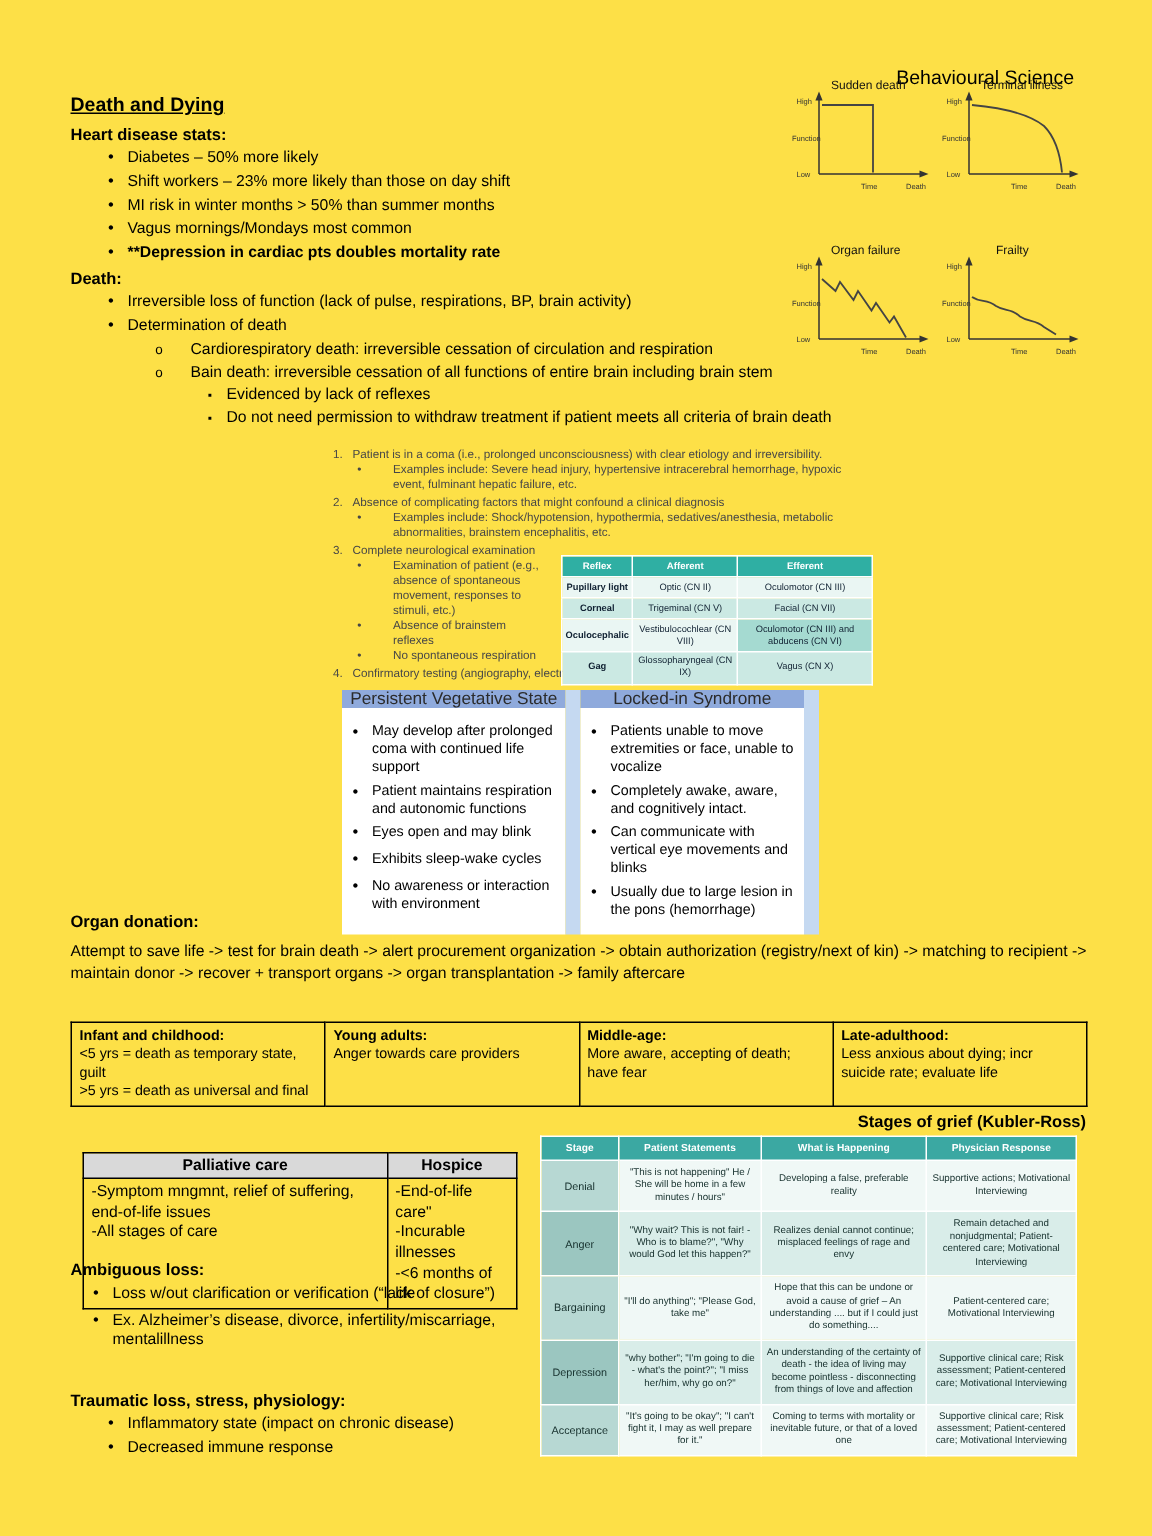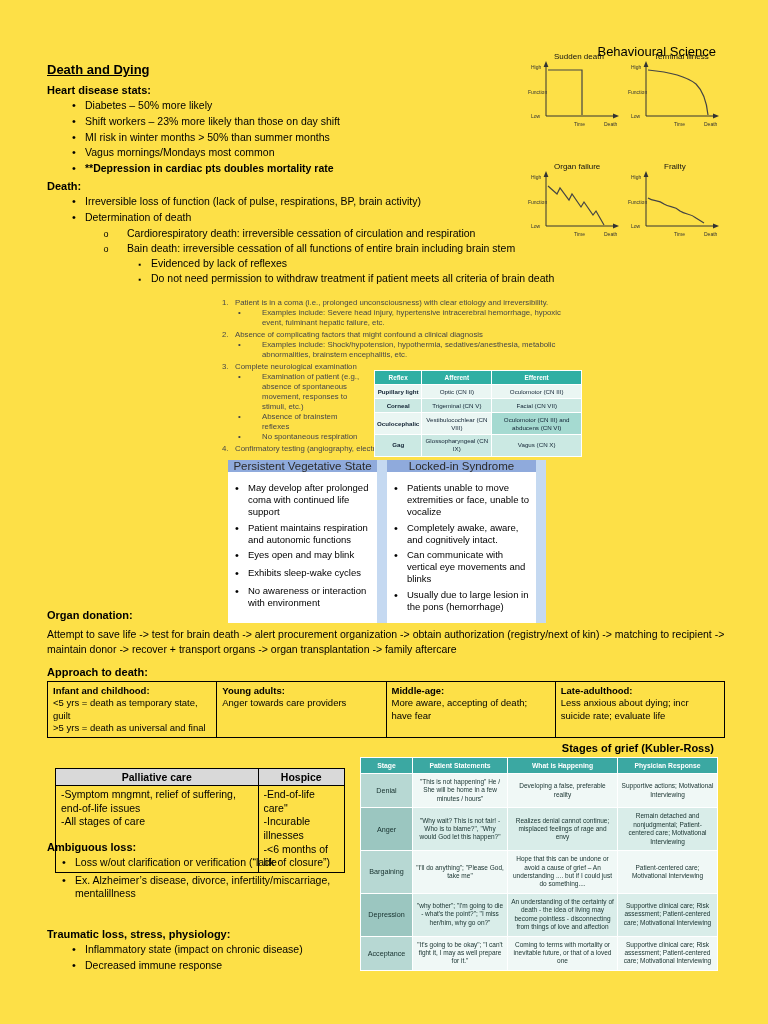--- a/index.html
+++ b/index.html
@@ -62,26 +62,26 @@
   .pvs-h{background:#8FAADC;color:#2b2b2b;font-size:11.5px;text-align:center;padding:0 2px;}
   .strip{background:#C5D9F1;}
   .pvs-body{background:#fff;padding:6px 2px 6px 4px;}
   .pvs .li{margin:4px 0;}
 
   
   .organ{position:absolute;top:608px;left:47px;width:678px;font-size:10.5px;line-height:1.45;}
 
   
   .approach{position:absolute;top:666px;left:47px;width:678px;}
-  table.ap{border-collapse:collapse;width:100%;table-layout:fixed;font-size:9.5px;margin-top:2px;}
+  table.ap{border-collapse:collapse;width:100%;table-layout:fixed;font-size:9.5px;margin-top:15px;}
   .ap td{border:1px solid #000;padding:3px 5px;vertical-align:top;line-height:1.3;}
   .ap .t{font-weight:bold;}
 
   
-  .grief-heading{position:absolute;top:742px;right:54px;font-size:11px;font-weight:bold;text-align:right;}
+  .grief-heading{position:absolute;top:742px;right:44px;font-size:11px;font-weight:bold;text-align:right;}
   .kr-wrap{position:absolute;top:757px;left:360px;width:357px;}
   table.kr{border-collapse:collapse;width:100%;font-size:6.5px;color:#16302d;table-layout:fixed;}
   .kr th{background:#3BA8A2;color:#fff;padding:4px 2px;border:1px solid #fff;font-size:6.8px;}
   .kr td{padding:4px 3px;border:1px solid #fff;text-align:center;vertical-align:middle;line-height:1.3;}
   .kr td.stage{font-size:7.2px;}
   .kr tr:nth-child(odd) td{background:#D9EDE9;}
   .kr tr:nth-child(even) td{background:#F0F8F6;}
   .kr tr:nth-child(odd) td.stage{background:#9BC6C0;}
   .kr tr:nth-child(even) td.stage{background:#B7D8D3;}
   .kr col.c1{width:52px;} .kr col.c2{width:95px;} .kr col.c3{width:110px;} .kr col.c4{width:100px;}
@@ -353,21 +353,20 @@
     </div>
     <div class="strip"></div>
   </div>
 
   <div class="organ">
     <div class="sec-h">Organ donation:</div>
     <div>Attempt to save life -&gt; test for brain death -&gt; alert procurement organization -&gt; obtain authorization (registry/next of kin) -&gt; matching to recipient -&gt; maintain donor -&gt; recover + transport organs -&gt; organ transplantation -&gt; family aftercare</div>
   </div>
 
   <div class="approach">
-    <div class="sec-h">Approach to death:</div>
     <table class="ap">
       <tbody>
           <tr>
         <td>
           <div class="t">Infant and childhood:</div>
           <div>&lt;5 yrs = death as temporary state, guilt</div>
           <div>&gt;5 yrs = death as universal and final</div>
         </td>
         <td>
           <div class="t">Young adults:</div>

